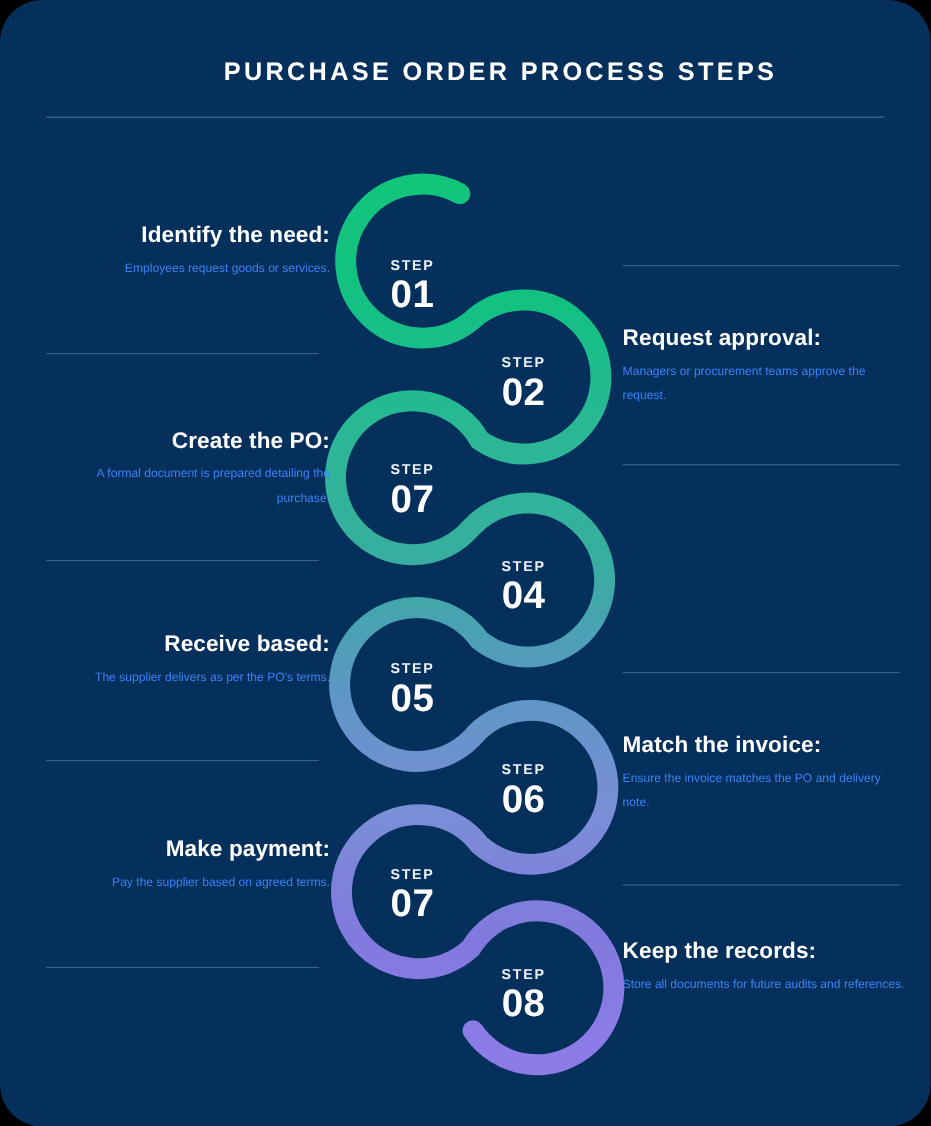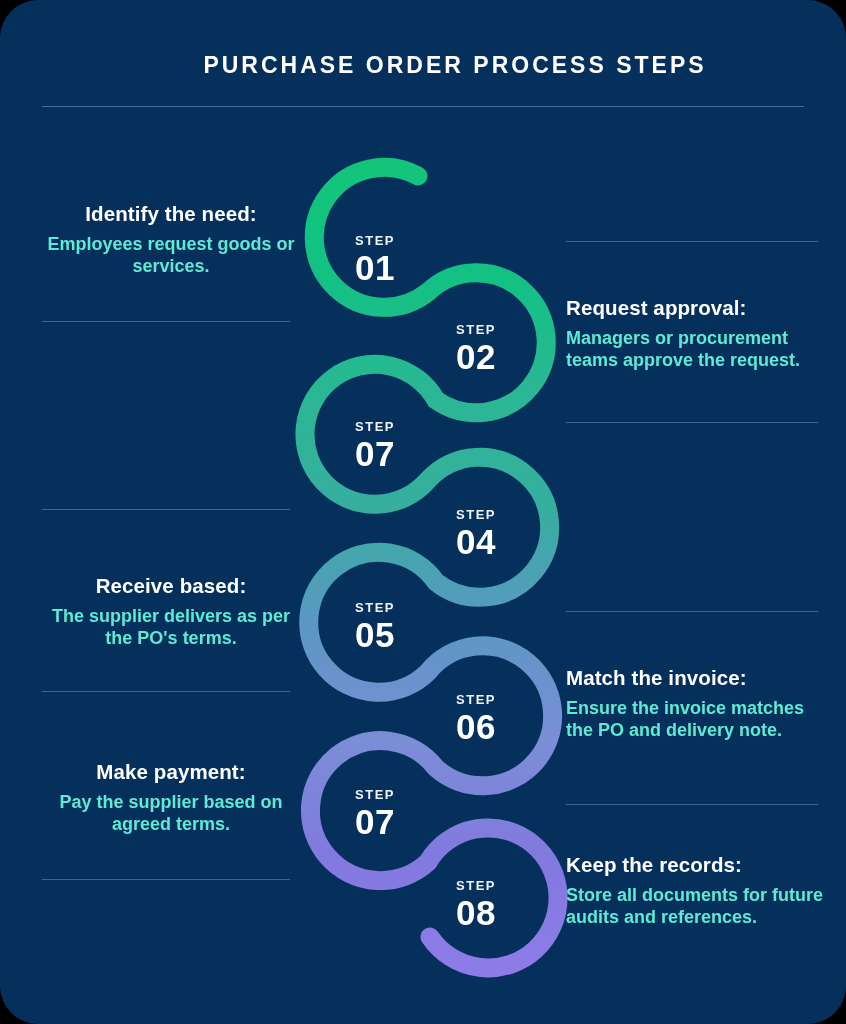--- a/index.html
+++ b/index.html
@@ -67,36 +67,36 @@
   }
   .step-badge .num {
     font-size: 35px;
     font-weight: bold;
     line-height: 40px;
     letter-spacing: 0.5px;
   }
 
   
   .block { position: absolute; }
-  .block.left  { left: 42px;  width: 258px; text-align: center; }
+  .block.left  { left: 42px;  width: 258px; text-align: right; }
   .block.right { left: 566px; width: 258px; text-align: left; }
   .block .heading {
     color: #ffffff;
     font-size: 20.5px;
     font-weight: bold;
     line-height: 24px;
     letter-spacing: 0.1px;
     white-space: nowrap;
   }
   .block .body {
     margin-top: 7px;
-    color: #5eead4;
-    font-size: 18px;
+    color: #3b82f6;
+    font-size: 11px;
     line-height: 22px;
-    font-weight: bold;
+    font-weight: normal;
   }
 
   
   .divider {
     position: absolute;
     height: 1px;
     background: #3f6c95;
     opacity: 0.9;
   }
   .divider.left  { left: 42px;  width: 248px; }
@@ -169,20 +169,24 @@
     <div class="kicker">STEP</div>
     <div class="num">08</div>
   </div>
 
   <div class="block left" style="top:202px;">
     <div class="heading">Identify the need:</div>
     <div class="body">Employees request goods or services.</div>
   </div>
   <div class="divider left" style="top: 321px; background: rgb(63, 108, 149);"></div>
 
+  <div class="block left" style="top:389px;">
+    <div class="heading">Create the PO:</div>
+    <div class="body">A formal document is prepared detailing the purchase.</div>
+  </div>
   <div class="divider left" style="top: 509px; background: rgb(63, 108, 149);"></div>
 
   <div class="block left" style="top:574px;">
     <div class="heading">Receive based:</div>
     <div class="body">The supplier delivers as per the PO's terms.</div>
   </div>
   <div class="divider left" style="top: 691px; background: rgb(63, 108, 149);"></div>
 
   <div class="block left" style="top:760px;">
     <div class="heading">Make payment:</div>

